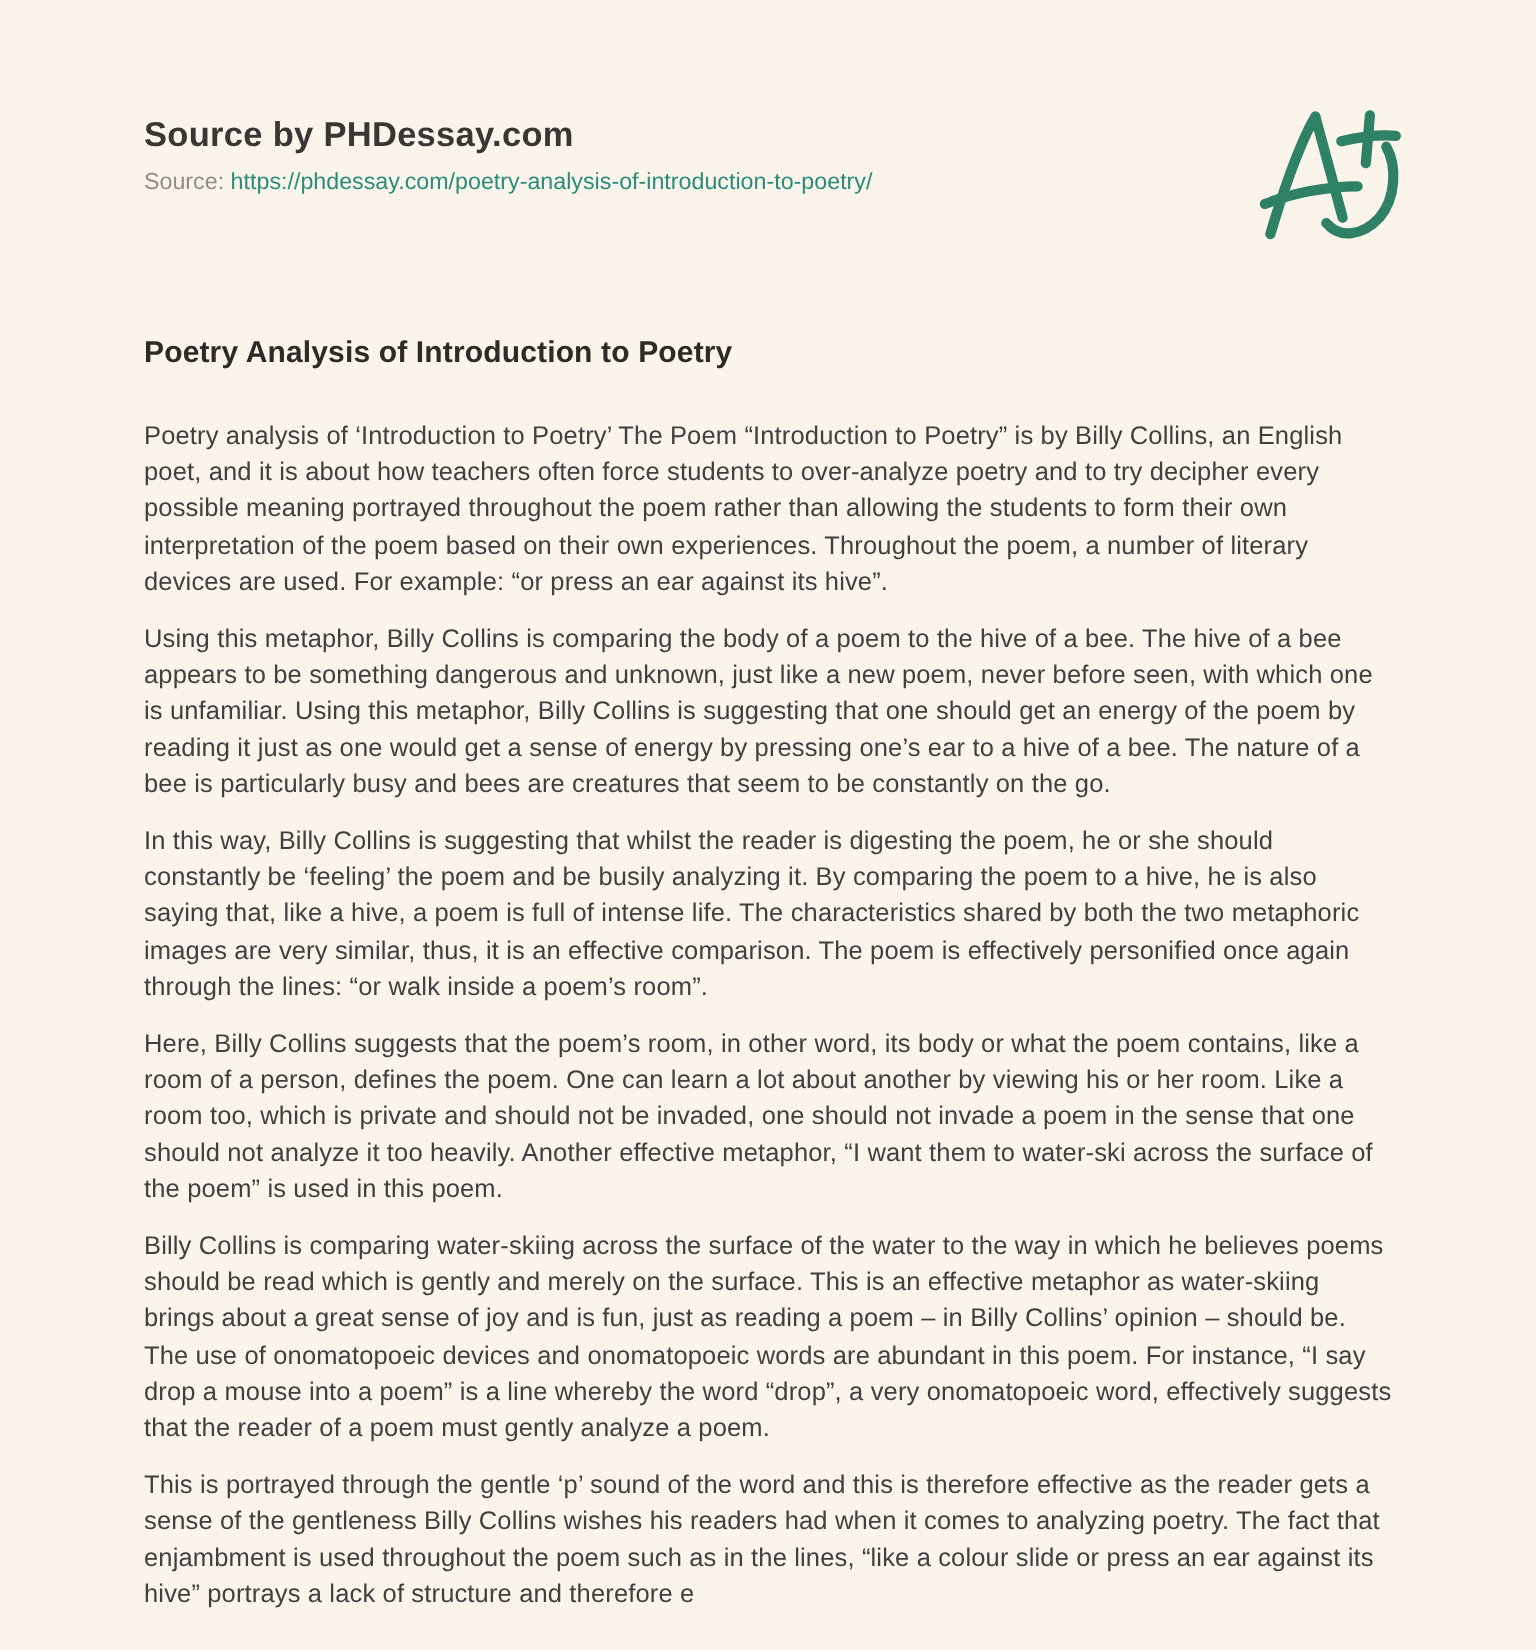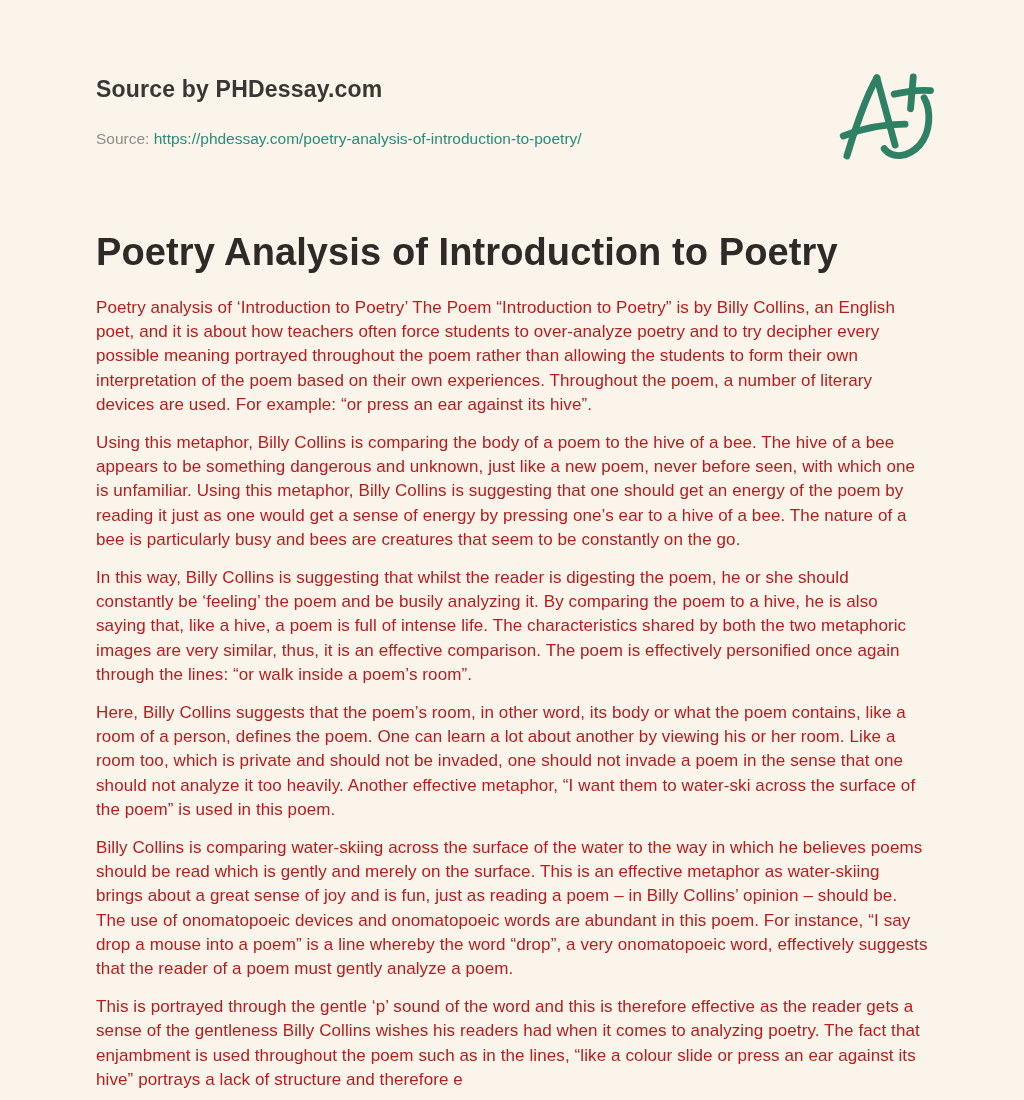--- a/index.html
+++ b/index.html
@@ -20,51 +20,51 @@
     padding: 76px 96px 0 96px;
   }
   .site-title {
     font-size: 23px;
     font-weight: 700;
     color: #3a3633;
     letter-spacing: 0.2px;
     margin: 0;
   }
   .source-line {
-    margin-top: 27px;
+    margin-top: 10px;
     font-size: 15.5px;
     color: #908d89;
   }
   .source-line a {
     color: #2a8c7a;
     text-decoration: none;
   }
   .logo {
     position: absolute;
     top: 66px;
     right: 88px;
     width: 100px;
     height: 100px;
   }
   .essay-title {
     margin: 86px 0 0 0;
-    font-size: 38px;
+    font-size: 20px;
     font-weight: 700;
     color: #2e2a27;
     letter-spacing: 0.1px;
     line-height: 36px;
   }
   .essay-body {
     margin-top: 26px;
   }
   .essay-body p {
     margin: 0 0 14px 0;
     font-size: 17px;
     line-height: 24.2px;
-    color: #b91c1c;
+    color: #404040;
     letter-spacing: 0.1px;
   }
 </style>
 </head>
 <body>
 
 <div class="page">
 
   <div>
     <h2 class="site-title">Source by PHDessay.com</h2>

